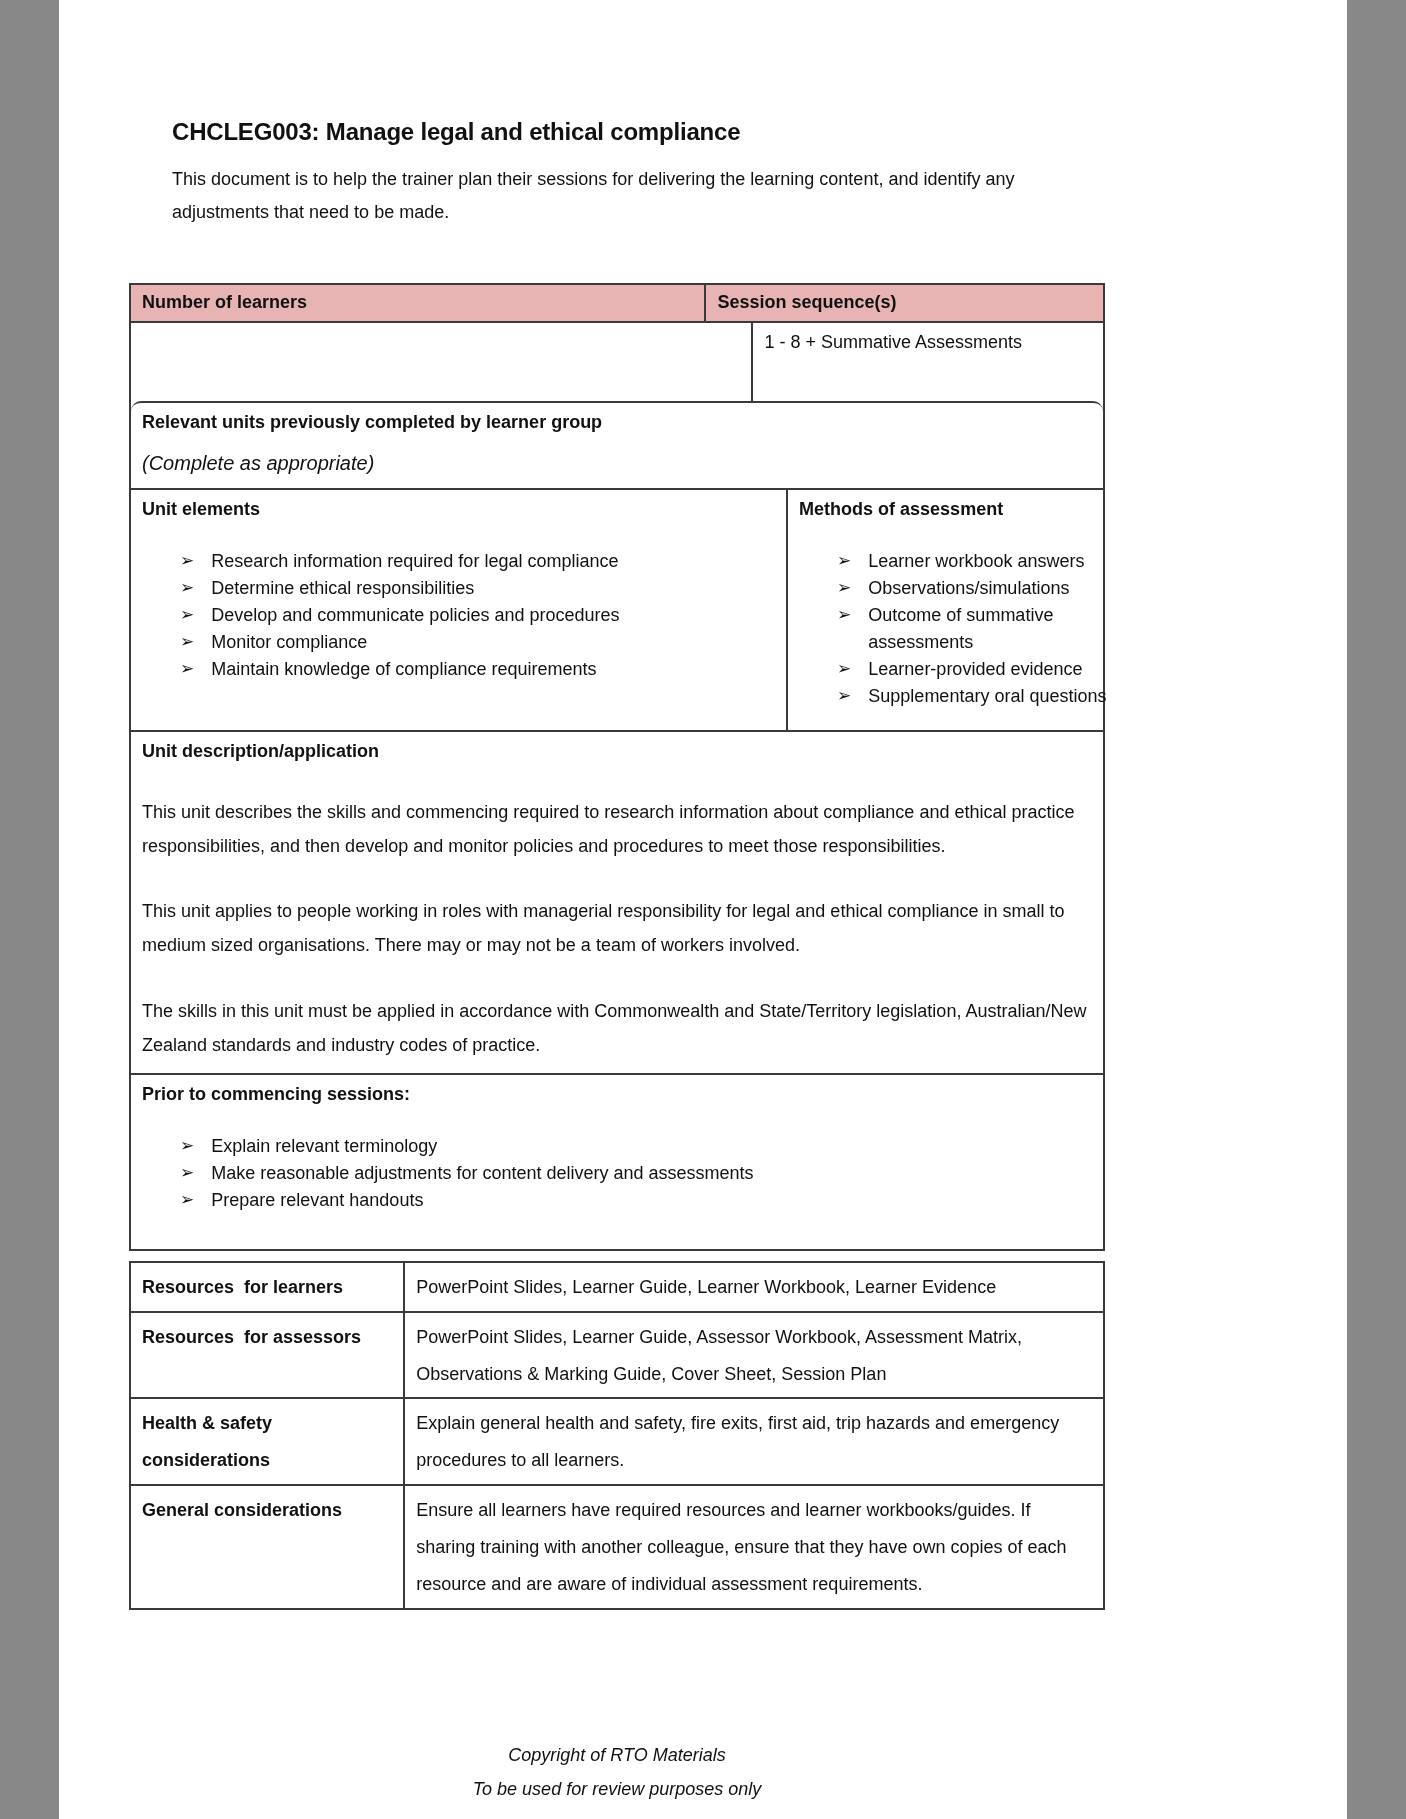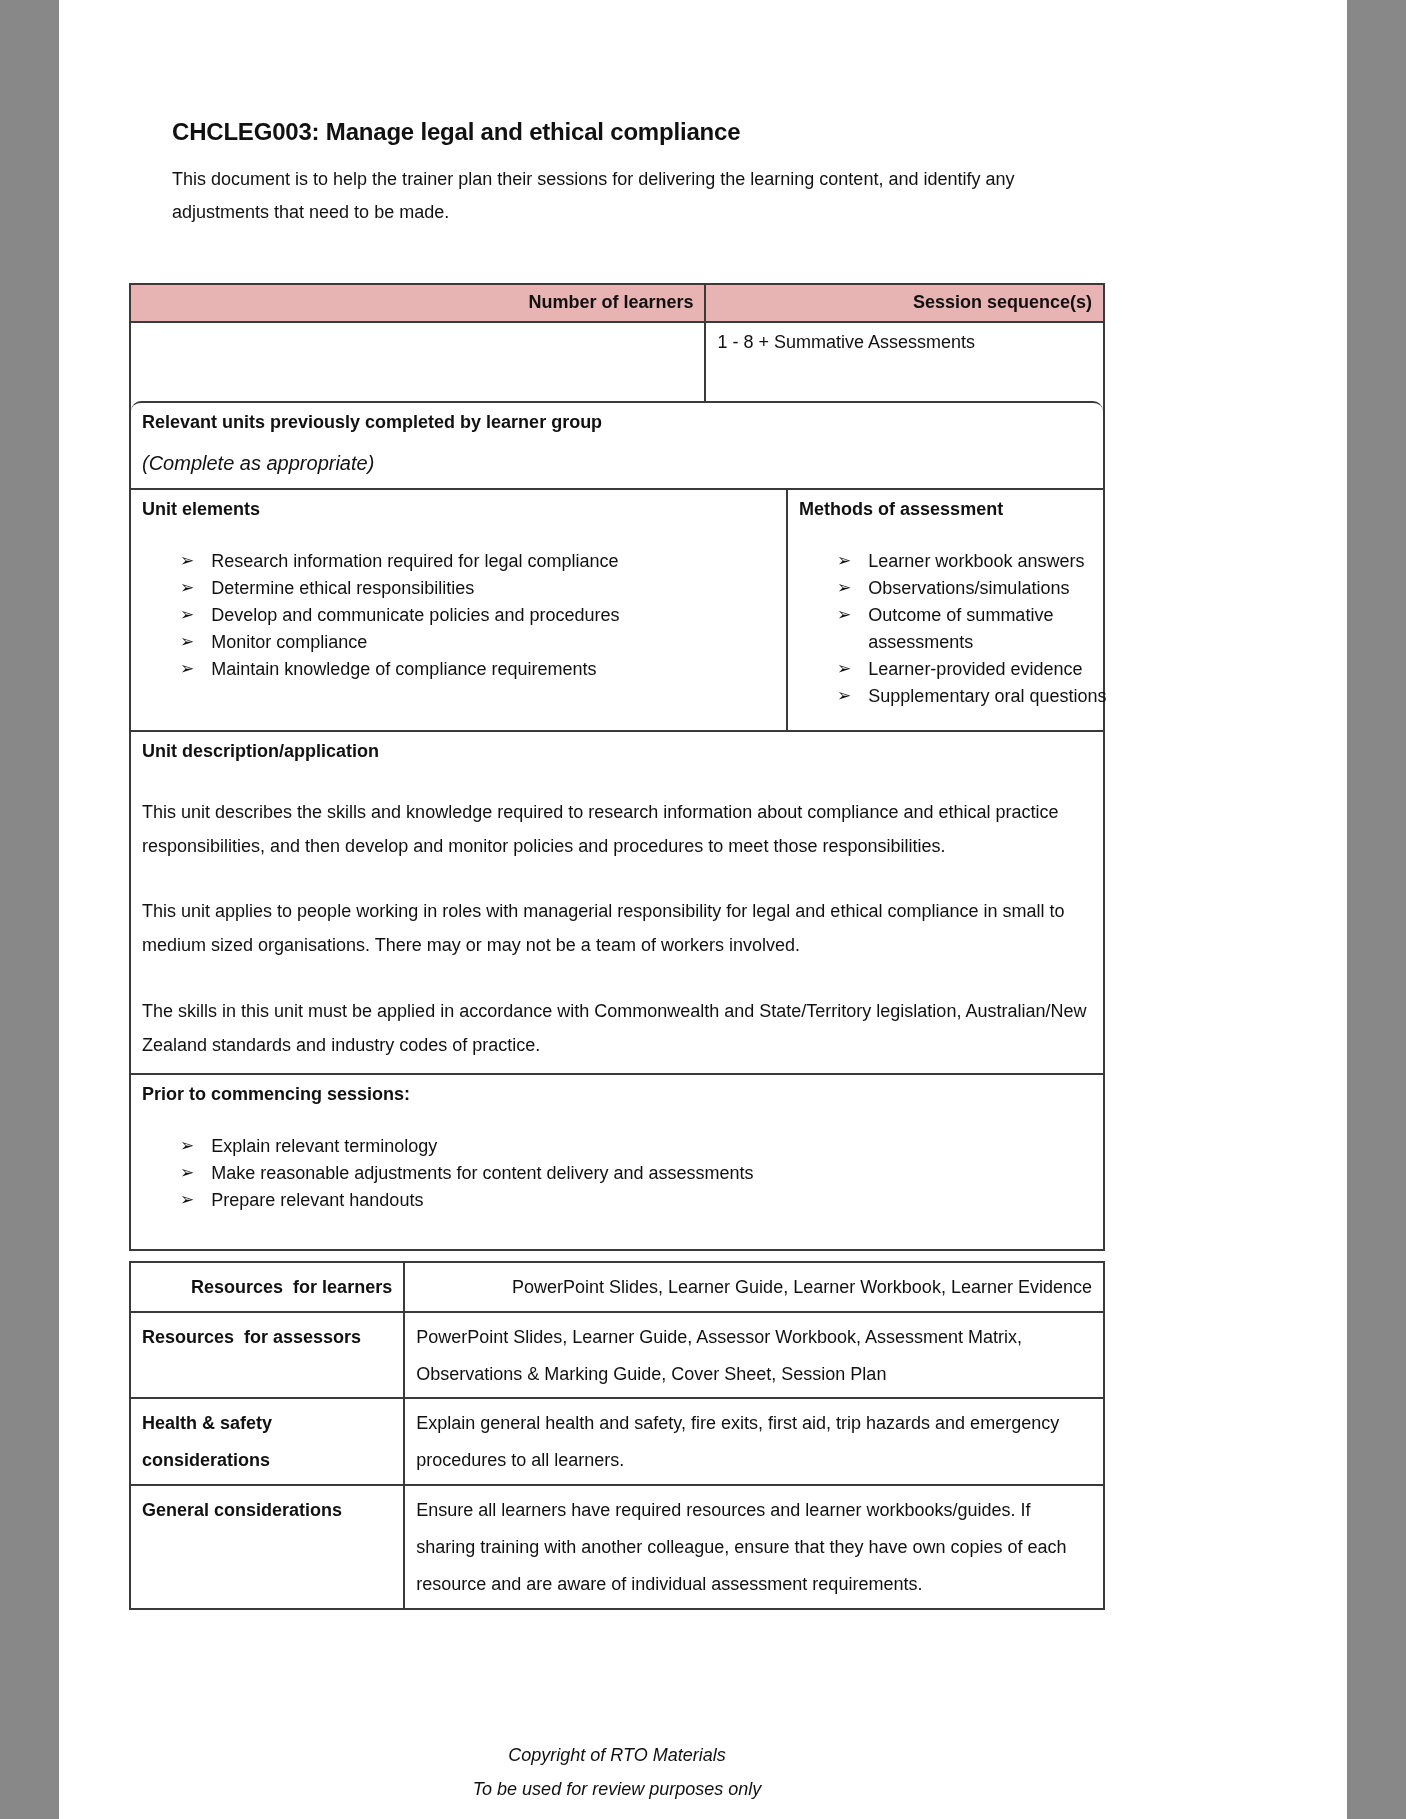--- a/index.html
+++ b/index.html
@@ -18,32 +18,32 @@
   .title{
     margin-left:43px;font-size:24px;font-weight:bold;letter-spacing:-0.2px;line-height:1.2;
   }
   .intro{
     margin:16px 0 0 43px;font-size:18px;line-height:1.85;max-width:990px;
   }
   
   .tbl{margin-top:54px;border:2px solid var(--border);}
   .tbl2{margin-top:10px;border:2px solid var(--border);}
   .row{display:flex;border-top:2px solid var(--border);}
-  .row:first-child{border-top:none;text-align:right;}
+  .row:first-child{border-top:none;}
   .cell{padding:5px 11px;font-size:18px;}
   .cell.rsep{border-left:2px solid var(--border);}
   .hdr-row{background:var(--header-bg);}
   .hdr-row .cell{font-weight:bold;line-height:1.4;}
   .w59{flex:0 0 59%;}
   .w41{flex:0 0 41%;}
   .w64{flex:0 0 64%;}
   .w36{flex:0 0 36%;}
   .w28{flex:0 0 28%;}
   .w72{flex:0 0 72%;}
-  .vals-row{min-height:80px;}
+  .vals-row{min-height:80px;gap:47px;}
   .vals-row .cell{line-height:1.6;}
   .block-row{display:block;border-top:2px solid var(--border);}
   .block-cell{padding:6px 11px 10px 11px;font-size:18px;}
   .sec-heading{font-weight:bold;font-size:18px;line-height:1.45;}
   .note-italic{font-style:italic;margin-top:14px;line-height:1.45;font-size:20px;}
   .relevant-row{min-height:76px;border-radius:10px;}
   .units-row{min-height:242px;gap:33px;}
   .desc-row{min-height:336px;}
   .prior-row{min-height:176px;}
   .desc-row p{margin-top:32px;line-height:1.88;max-width:1060px;}
@@ -135,21 +135,21 @@
               <span>Supplementary oral questions</span>
             </li>
             </ul>
         </div>
       </div>
 
       <div class="block-row desc-row">
         <div class="block-cell">
           <div class="sec-heading">Unit description/application</div>
           <div>
-              <p>This unit describes the skills and knowledge required to research information about compliance and ethical practice responsibilities, and then develop and monitor policies and procedures to meet those responsibilities.</p>
+              <p>This unit describes the skills and commencing required to research information about compliance and ethical practice responsibilities, and then develop and monitor policies and procedures to meet those responsibilities.</p>
               <p>This unit applies to people working in roles with managerial responsibility for legal and ethical compliance in small to medium sized organisations. There may or may not be a team of workers involved.</p>
               <p>The skills in this unit must be applied in accordance with Commonwealth and State/Territory legislation, Australian/New Zealand standards and industry codes of practice.</p>
             </div>
         </div>
       </div>
 
       <div class="block-row prior-row">
         <div class="block-cell">
           <div class="sec-heading">Prior to commencing sessions:</div>
           <ul class="blist">

